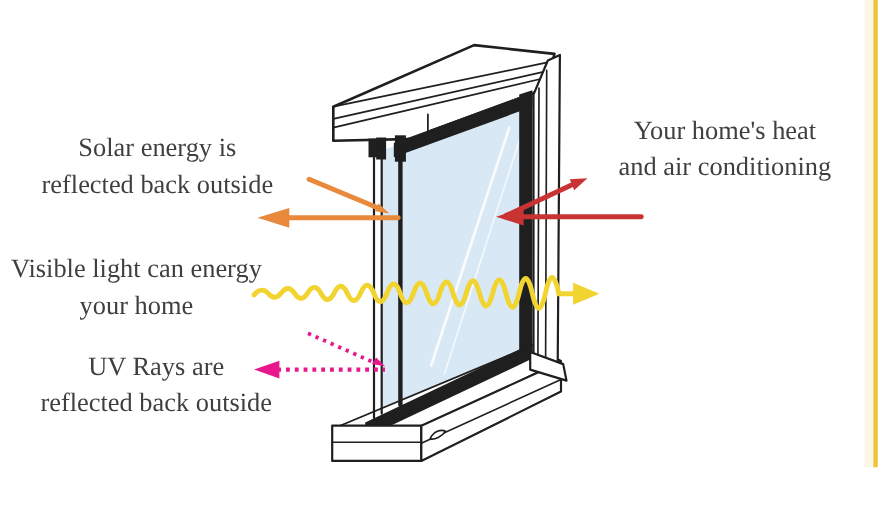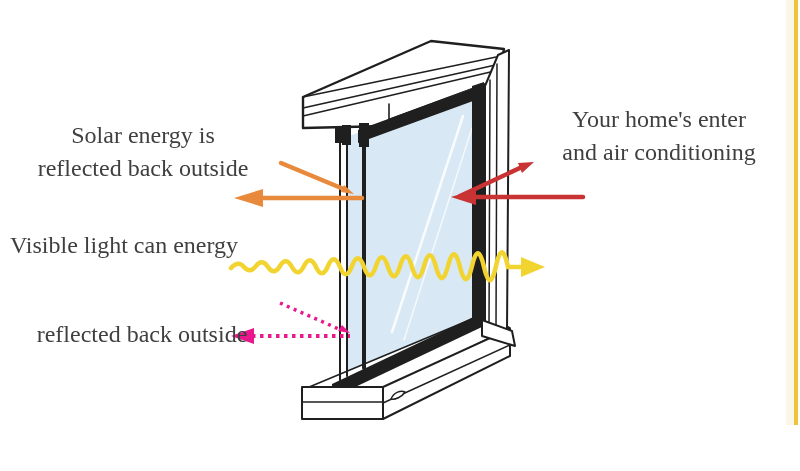--- a/index.html
+++ b/index.html
@@ -107,25 +107,27 @@
       <rect x="794" y="0" width="4" height="471" stroke="none" fill="#eec43e"></rect>
     </g>
   </svg>
 
   <div class="label" id="label-solar">
     <span>Solar energy is</span>
     <span>reflected back outside</span>
   </div>
 
   <div class="label" id="label-heat">
-    <span>Your home's enter</span>
+    <span>Your home's heat</span>
     <span>and air conditioning</span>
   </div>
 
   <div class="label" id="label-light">
     <span>Visible light can energy</span>
+    <span>your home</span>
   </div>
 
   <div class="label" id="label-uv">
+    <span>UV Rays are</span>
     <span>reflected back outside</span>
   </div>
 
 </div>
 
 </body></html>

